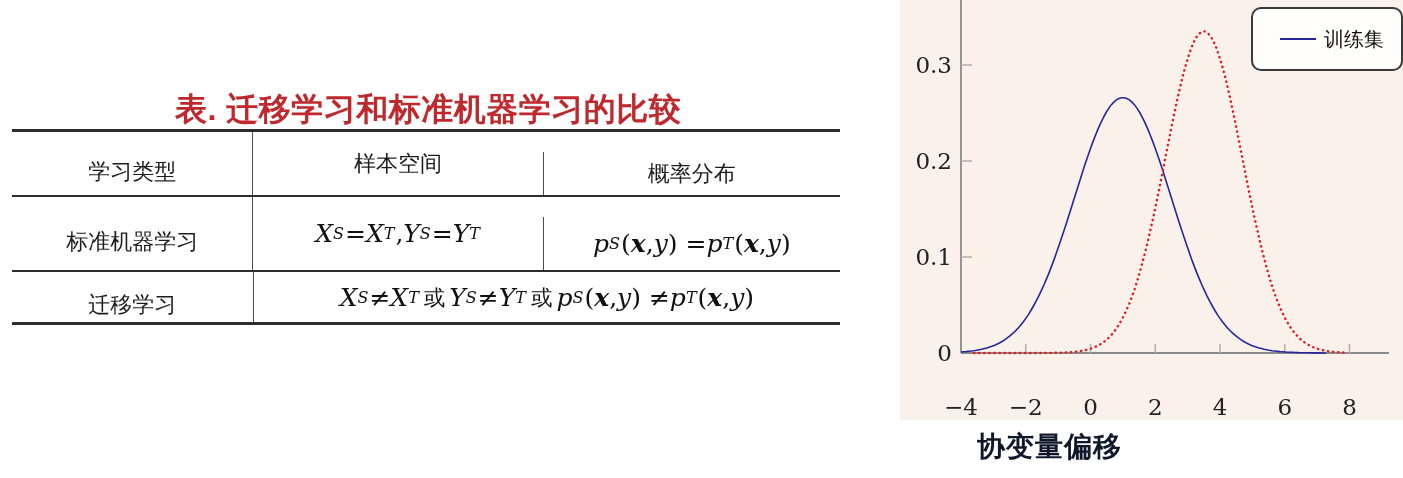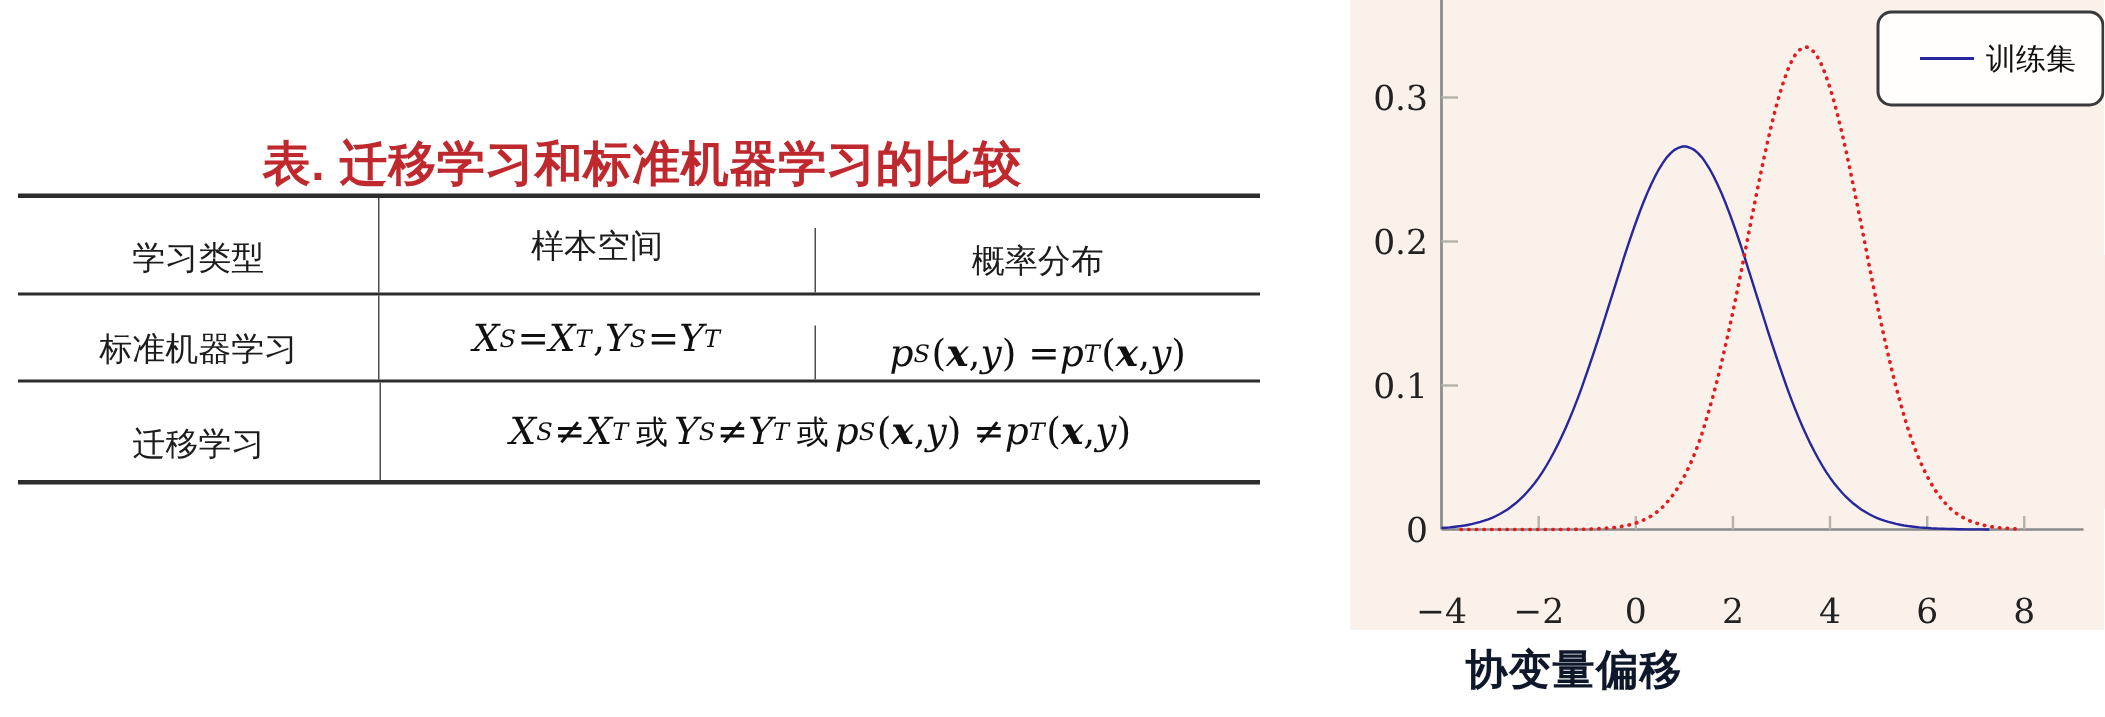--- a/index.html
+++ b/index.html
@@ -19,21 +19,21 @@
   .trow{display:flex;align-items:stretch;}
   .tcell{
     display:flex;align-items:center;justify-content:center;
     font-size:22px;color:#1c1c1c;
   }
   .c1{width:241px;margin-top:16px;}
   .c2{width:290px;}
   .c3{width:297px;margin-top:20px;}
   .cspan{width:587px;}
   .vsep{border-left:1.8px solid #4d4d4d;}
-  .h63{height:63px;} .h67{height:56px;} .h65{height:65px;}
+  .h63{height:63px;} .h67{height:73px;} .h65{height:50px;}
   .formula{
     font-family:"DejaVu Serif","Liberation Serif",serif;
     font-size:25px;color:#101010;white-space:nowrap;
   }
   .f-i{font-style:italic;}
   .f-bi{font-style:italic;font-weight:700;}
   .f-sub{font-size:0.64em;font-style:italic;vertical-align:-0.24em;padding-right:1px;}
   .f-cjk{font-style:normal;font-family:"Liberation Sans",sans-serif;font-size:0.86em;padding:0 4px;}
   
   .chart{

